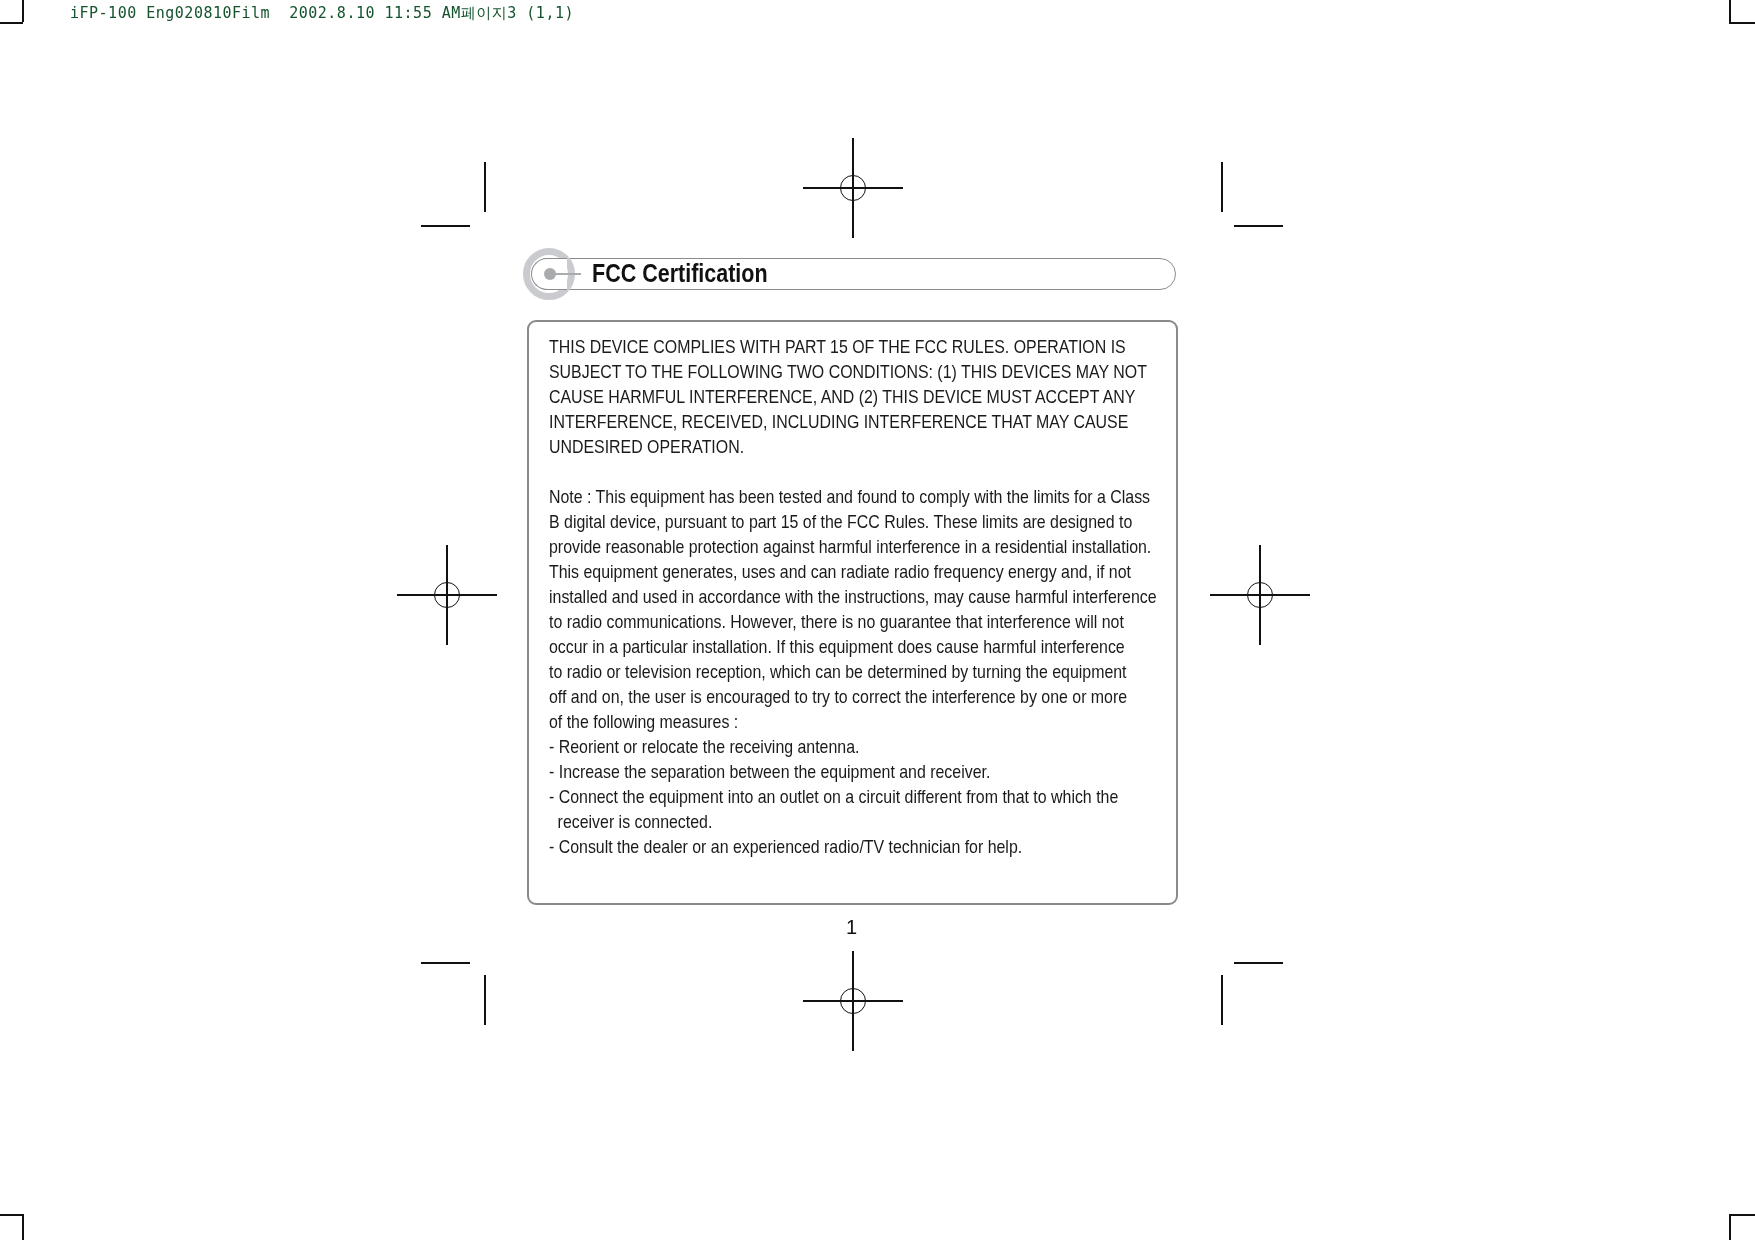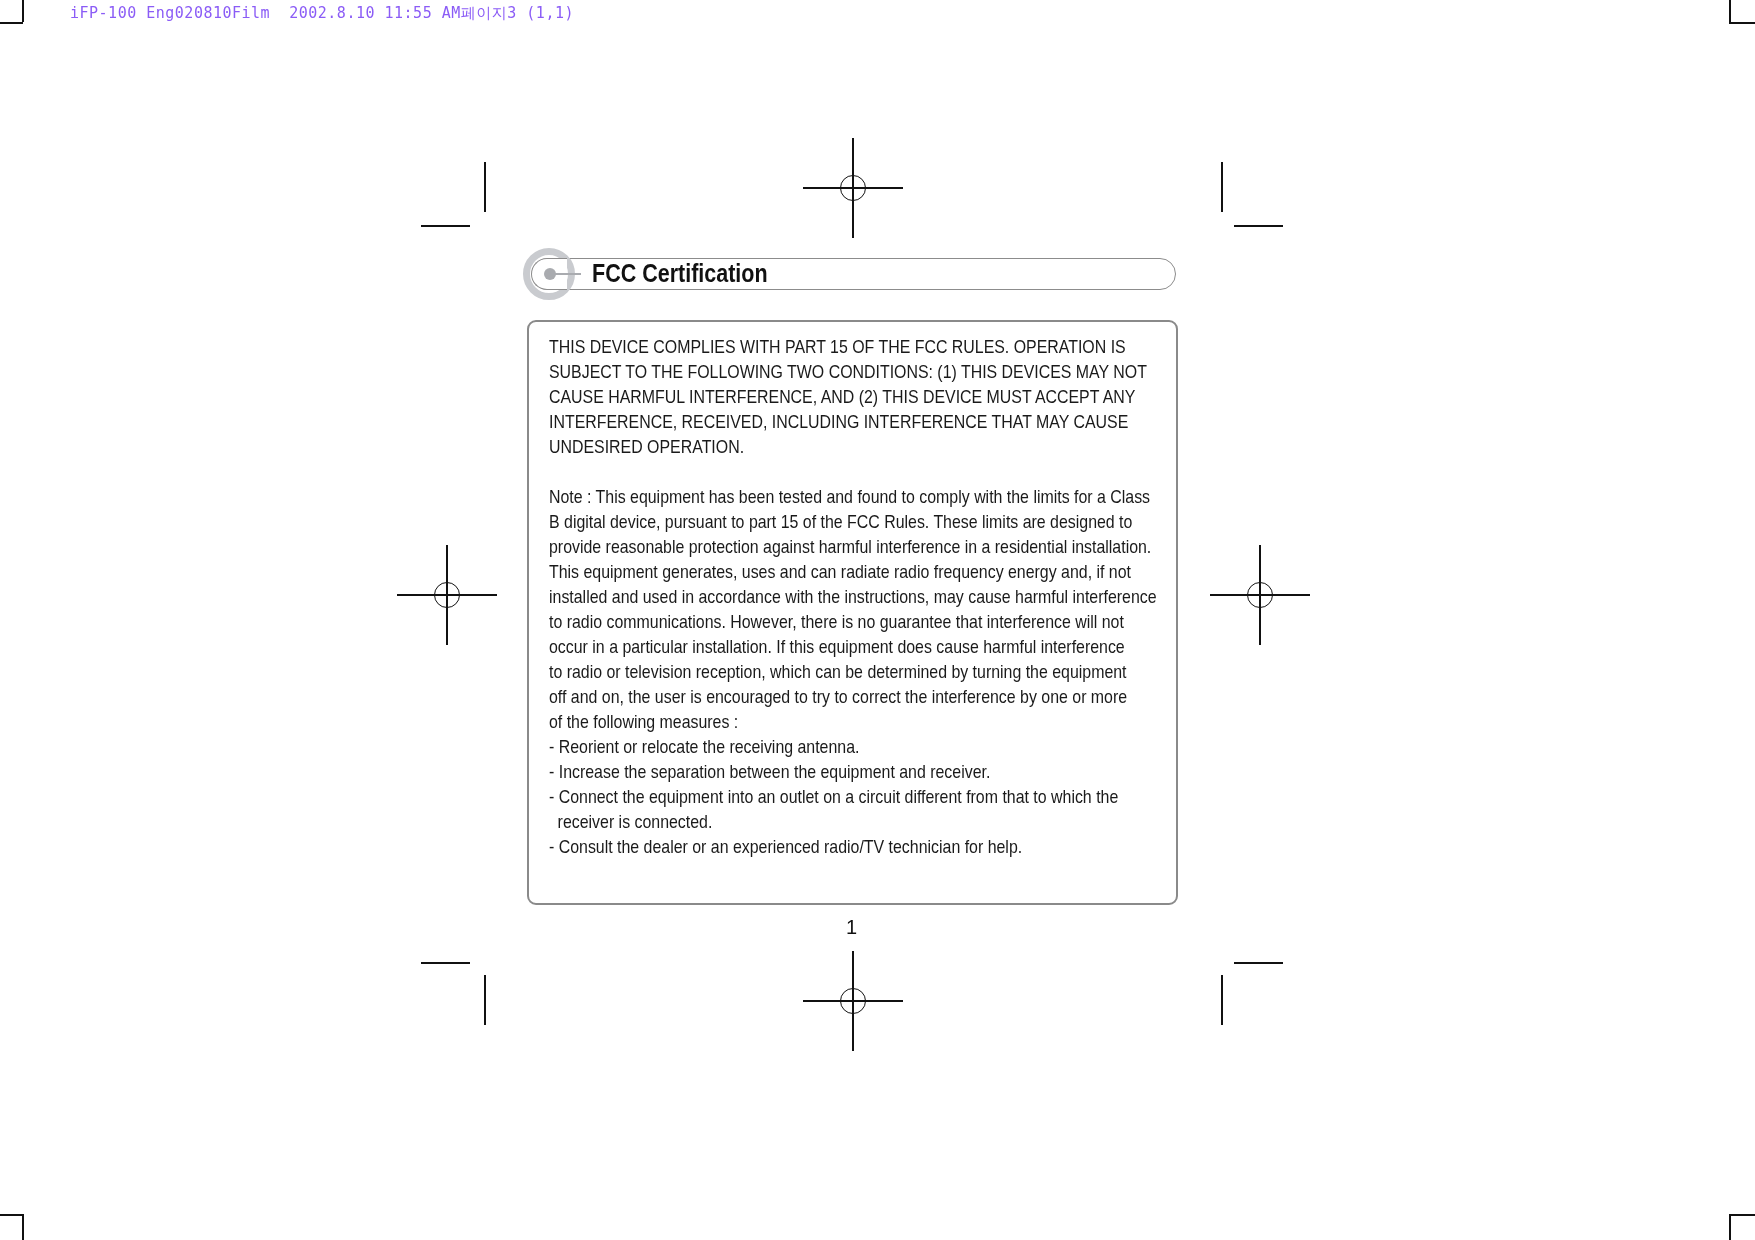--- a/index.html
+++ b/index.html
@@ -1,17 +1,17 @@
 <!DOCTYPE html>
 <html><head>
 <meta charset="utf-8">
 <style>
   html, body { margin:0; padding:0; background:#ffffff; }
   body { width:1755px; height:1240px; position:relative; overflow:hidden; font-family:"Liberation Sans", sans-serif; color:#1a1a1a; }
-  .slug { position:absolute; left:70px; top:4px; font-family:"DejaVu Sans Mono", monospace; font-size:15px; letter-spacing:0.5px; color:#8b5cf6; white-space:pre; }
+  .slug { position:absolute; left:70px; top:4px; font-family:"DejaVu Sans Mono", monospace; font-size:15px; letter-spacing:0.5px; color:#14532d; white-space:pre; }
   .ln { position:absolute; background:#111; }
   .cross { position:absolute; width:100px; height:100px; }
   .cross .h { position:absolute; left:0; top:49px; width:100px; height:1.5px; background:#111; }
   .cross .v { position:absolute; left:49px; top:0; width:1.5px; height:100px; background:#111; }
   .cross .c { position:absolute; left:37px; top:37px; width:24px; height:24px; border:1.3px solid #111; border-radius:50%; }
 
   .header-pill { position:absolute; left:532px; top:258px; width:644px; height:32px; border:1.5px solid #8c8c8c; border-radius:17px; box-sizing:border-box; background:#fff; }
   .ring { position:absolute; left:523px; top:248px; width:52px; height:52px; border-radius:50%; border:7px solid #c9cbcf; box-sizing:border-box; }
   .ring-inner { position:absolute; left:531px; top:258px; width:36px; height:32px; border-radius:17px 0 0 17px; border:1.5px solid #8c8c8c; border-right:none; box-sizing:border-box; background:#fff; }
   .dot { position:absolute; left:544px; top:268px; width:12px; height:12px; border-radius:50%; background:#a9abaf; }

